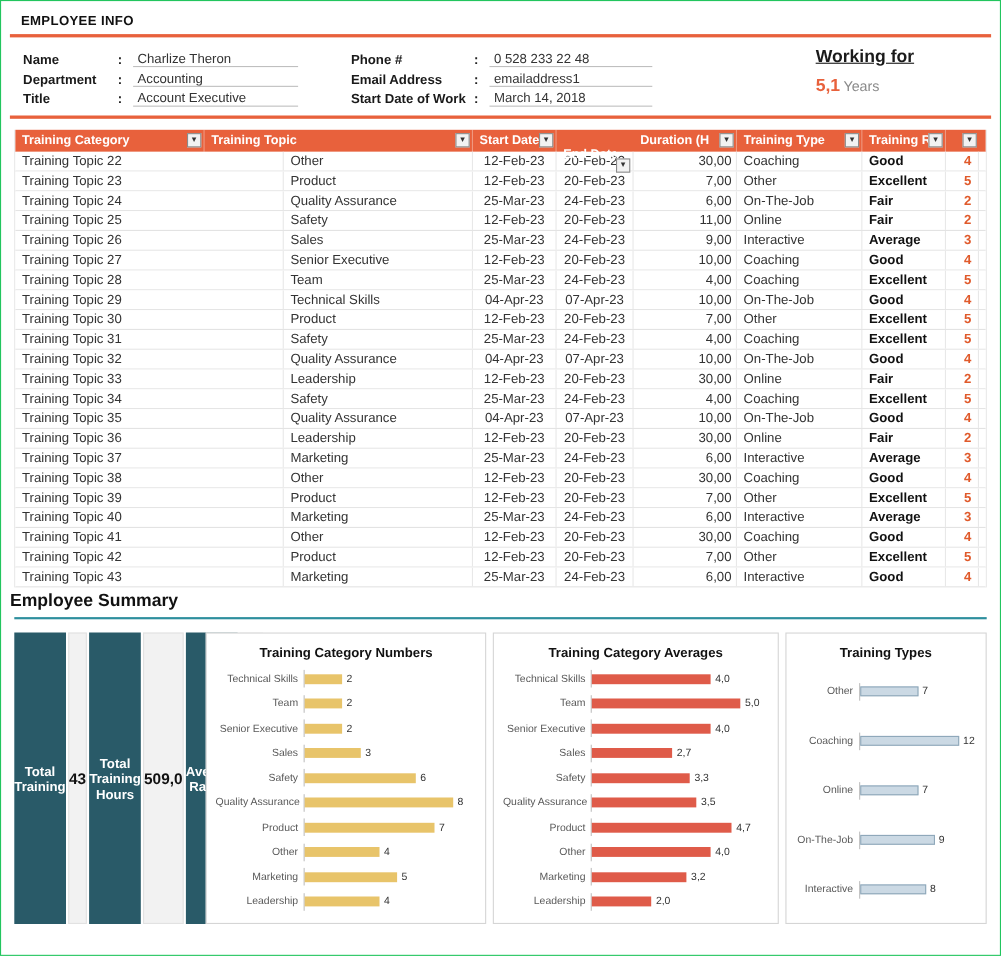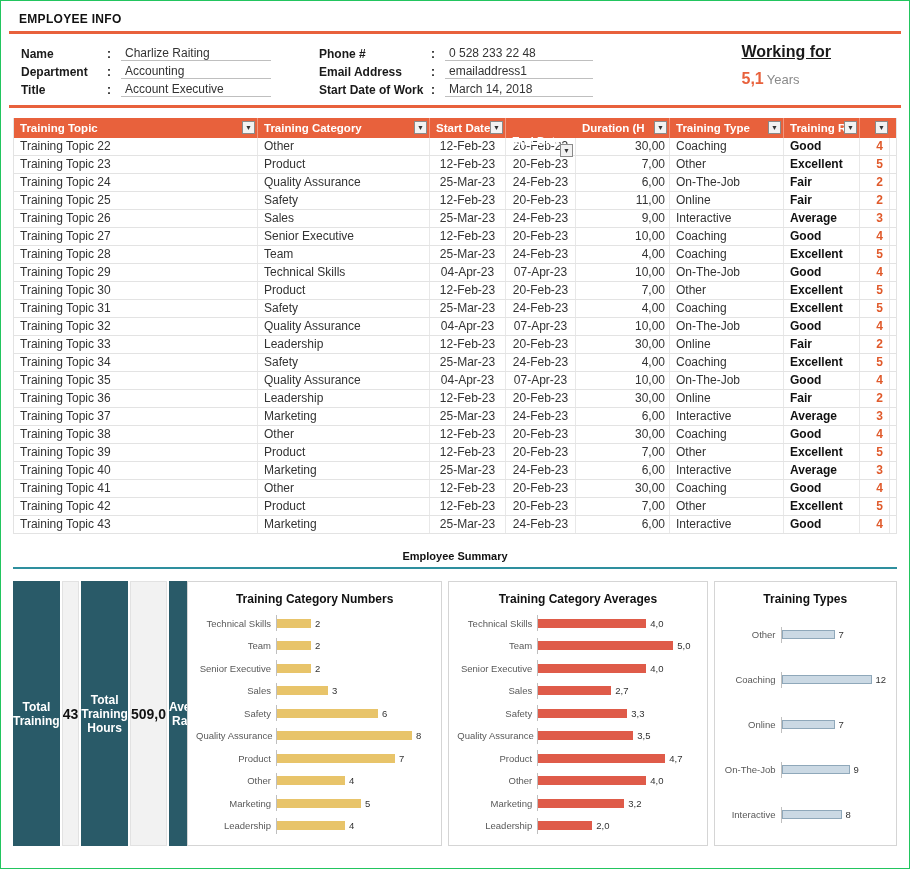--- a/index.html
+++ b/index.html
@@ -29,21 +29,21 @@
   .th:last-child{border-right:none}
   .th-label{overflow:hidden;white-space:nowrap;margin-right:15px}
   .filter{position:absolute;right:2px;top:3px;width:13px;height:13px;background:#F2F2F2;border:1px solid #8a8a8a;font-size:7px;line-height:12px;text-align:center;color:#333;cursor:pointer}
   .tr{display:flex;height:18px;border-bottom:1px solid #E3E3E3;background:#fff}
   .td{font-size:12px;color:#333;padding:1px 6px 0;border-right:1px solid #E8E8E8;white-space:nowrap;overflow:hidden;flex:0 0 auto}
   .td.rating-text{font-weight:bold;color:#111}
   .td.rating-num{color:#E05A2B;font-weight:bold}
   .td.duration{padding-right:4px}
 
   
-  .summary-title{margin-top:16px;text-align:center;font-size:11px;font-weight:bold;color:#111}
+  .summary-title{margin-top:4px;font-size:16px;font-weight:bold;color:#111}
   .rule-teal{height:2px;background:#2E8F9E;margin:5px 4px 0}
   .summary-row{display:flex;gap:6px;margin:12px 4px 0;height:265px}
   .cards{width:168px;display:flex;flex-direction:row;gap:2px}
   .card-h{flex:1;background:#295A68;color:#fff;font-weight:bold;font-size:12px;display:flex;align-items:center;justify-content:center;text-align:center}
   .card-v{flex:1;background:#F2F2F2;color:#111;font-weight:bold;font-size:14px;display:flex;align-items:center;justify-content:center;border:1px solid #E2E2E2}
   .chart{border:1px solid #D5D5D5;background:#fff;padding:6px 8px 8px;display:flex;flex-direction:column}
   #chart-0{width:256px}
   #chart-1{width:260px}
   #chart-2{width:184px}
   .chart-title{font-size:12px;font-weight:bold;text-align:center;margin:4px 0 6px;color:#111}
@@ -60,21 +60,21 @@
 <div class="sheet">
 
   <div class="emp-title">EMPLOYEE INFO</div>
   <div class="rule-orange"></div>
 
   <div class="info-row">
     <div class="info-col left" id="info-left">
         <div class="f-row">
           <span class="f-label" style="width: 86px;">Name</span>
           <span class="f-colon">:</span>
-          <span class="f-value" style="width: 150px;">Charlize Raiting</span>
+          <span class="f-value" style="width: 150px;">Charlize Theron</span>
         </div>
         <div class="f-row">
           <span class="f-label" style="width: 86px;">Department</span>
           <span class="f-colon">:</span>
           <span class="f-value" style="width: 150px;">Accounting</span>
         </div>
         <div class="f-row">
           <span class="f-label" style="width: 86px;">Title</span>
           <span class="f-colon">:</span>
           <span class="f-value" style="width: 150px;">Account Executive</span>
@@ -102,26 +102,26 @@
       <div>
         <span class="wf-value">5,1</span><span class="wf-unit">Years</span>
       </div>
     </div>
   </div>
 
   <div class="rule-orange"></div>
 
   <div class="table">
     <div class="thead" id="thead">
+        <div class="th" style="width: 172px;">
+          <span class="th-label">Training Category</span>
+          <span class="filter">▼</span>
+        </div>
         <div class="th" style="width: 244px;">
           <span class="th-label">Training Topic</span>
-          <span class="filter">▼</span>
-        </div>
-        <div class="th" style="width: 172px;">
-          <span class="th-label">Training Category</span>
           <span class="filter">▼</span>
         </div>
         <div class="th" style="width: 76px;">
           <span class="th-label">Start Date</span>
           <span class="filter">▼</span>
         </div>
         <div class="th" style="width: 70px; margin-top: 23px;">
           <span class="th-label">End Date</span>
           <span class="filter">▼</span>
         </div>

